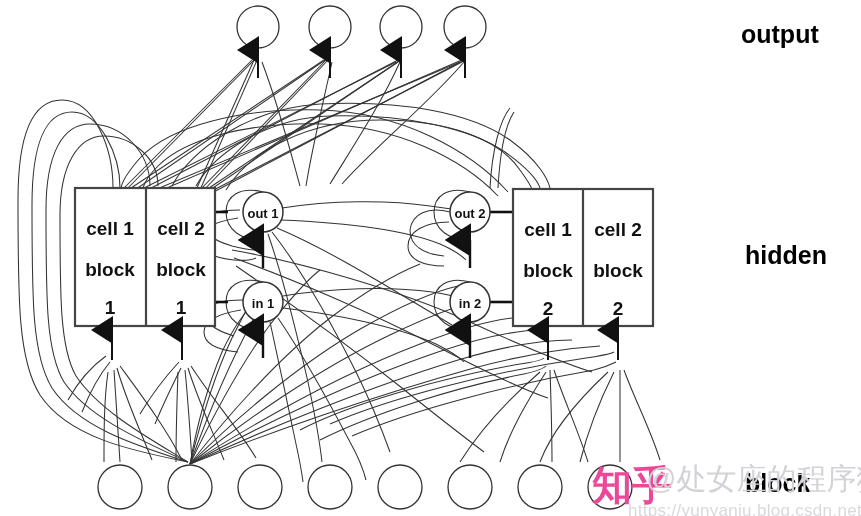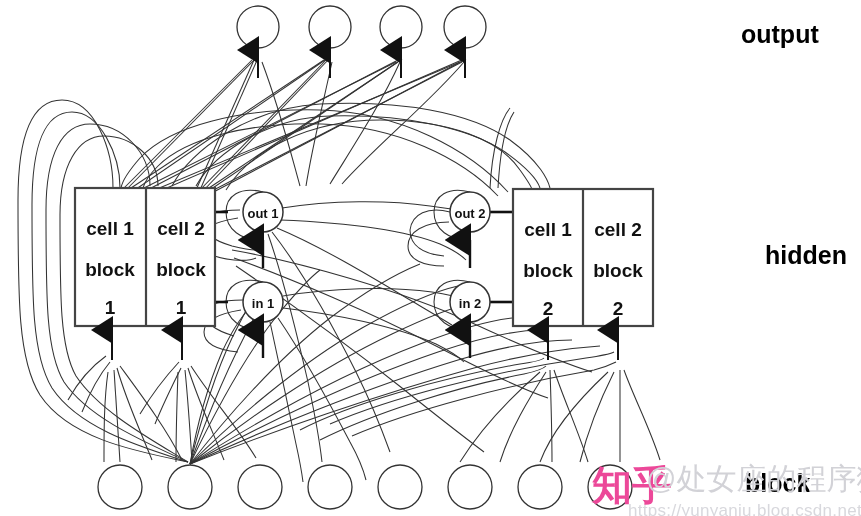--- a/index.html
+++ b/index.html
@@ -27,21 +27,21 @@
   .side-label {
     position: absolute;
     font-family: "Liberation Sans", sans-serif;
     font-weight: bold;
     font-size: 25px;
     color: #000000;
     letter-spacing: 0px;
     white-space: nowrap;
   }
   #label-output { left: 741px; top: 13px; margin-top: 7px; }
-  #label-hidden { left: 745px; top: 241px; margin-left: 20px; }
+  #label-hidden { left: 745px; top: 241px; }
   #label-input  { left: 745px; top: 469px; }
 
   .wm {
     position: absolute;
     color: #cfcfd4;
     font-family: "Liberation Sans", sans-serif;
     white-space: nowrap;
     pointer-events: none;
   }
   #wm-logo {

